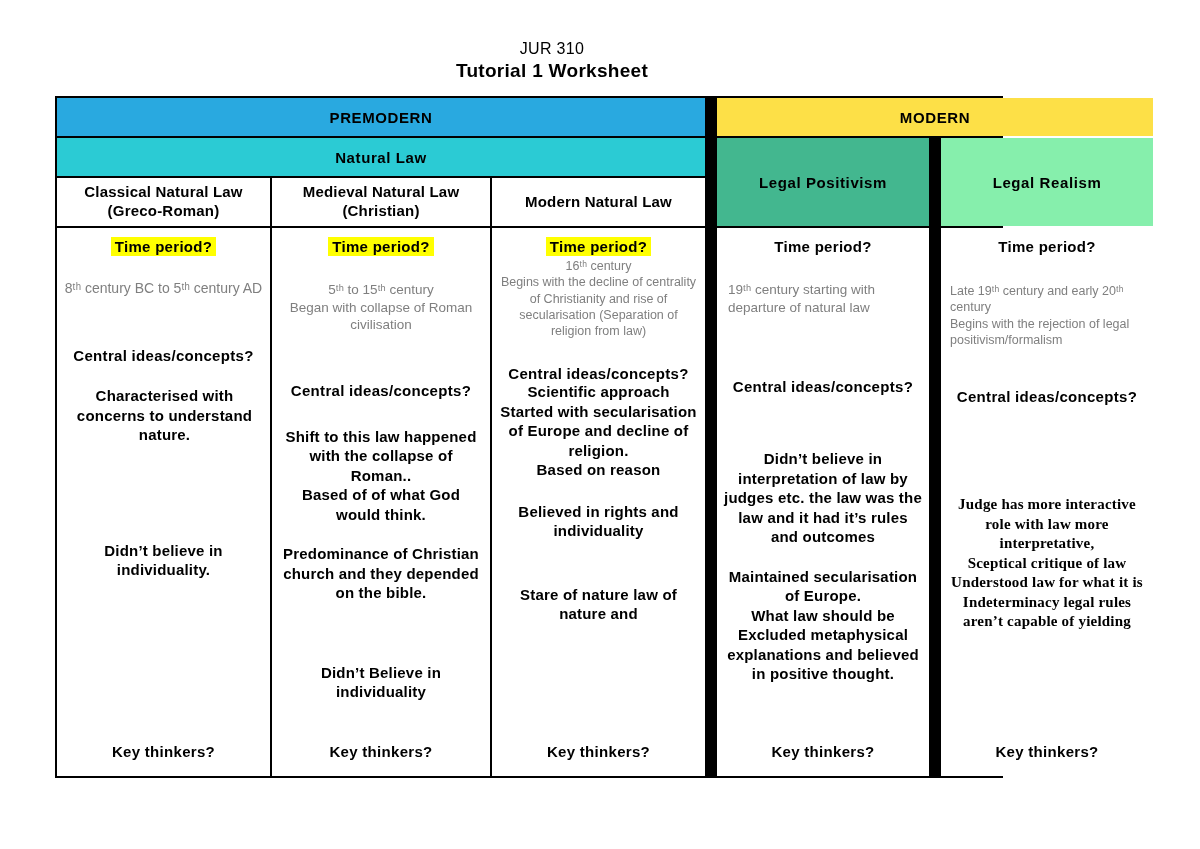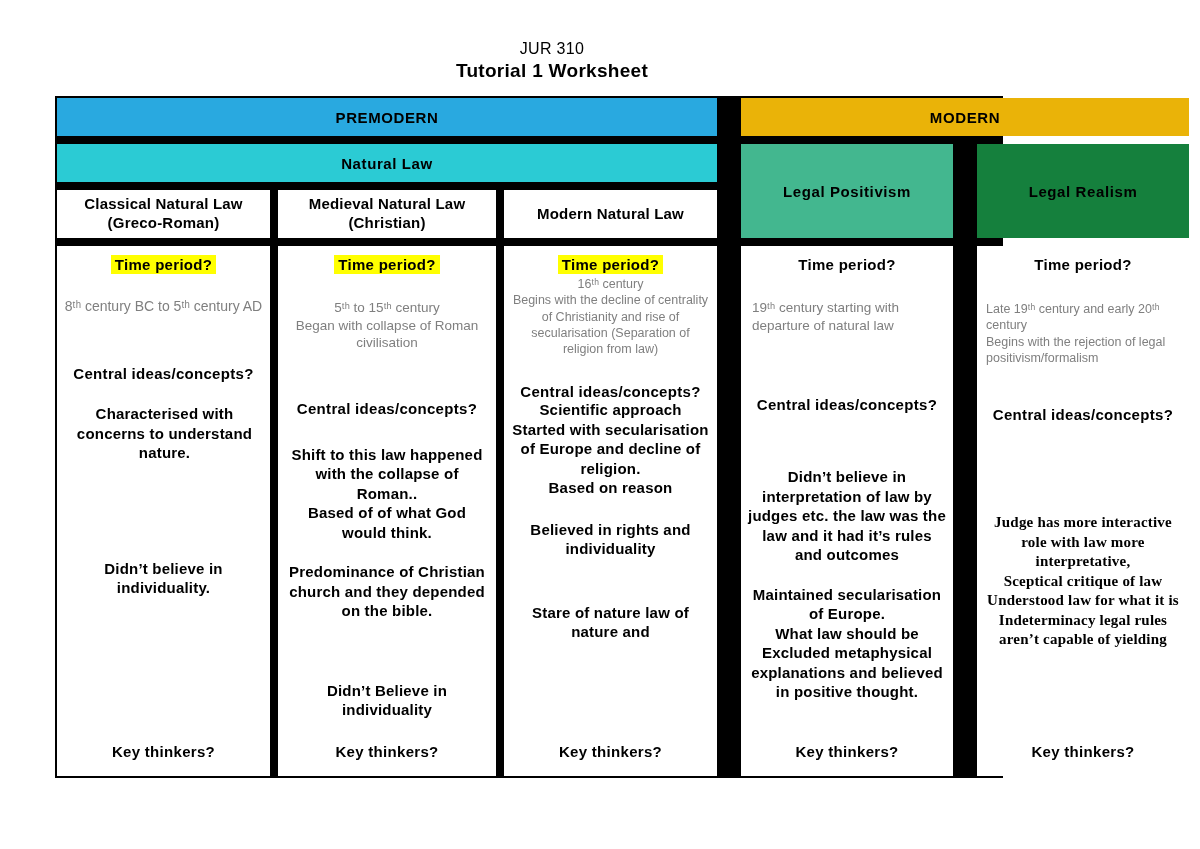--- a/index.html
+++ b/index.html
@@ -13,29 +13,29 @@
   .worksheet{font-size:19px;font-weight:700;letter-spacing:.3px;margin-top:2px;}
 
   .tbl{
     margin:14px 0 0 55px;
     width:948px;height:682px;
     background:#000;
     padding:2px;box-sizing:border-box;
     display:grid;
     grid-template-columns:213px 218px 213px 8px 212px 8px 212px;
     grid-template-rows:38px 38px 48px 1fr;
-    gap:8px;
+    gap:2px;
   }
   .cell{display:flex;align-items:center;justify-content:center;text-align:center;}
   .hdr{font-weight:700;font-size:15px;letter-spacing:.6px;}
   .premodern{grid-column:1/4;grid-row:1;background:#29A9E0;}
-  .modern{grid-column:5/8;grid-row:1;background:#eab308;}
+  .modern{grid-column:5/8;grid-row:1;background:#fde047;}
   .naturallaw{grid-column:1/4;grid-row:2;background:#2BCBD4;}
   .positivism{grid-column:5/6;grid-row:2/4;background:#43B78F;}
-  .realism{grid-column:7/8;grid-row:2/4;background:#15803d;}
+  .realism{grid-column:7/8;grid-row:2/4;background:#86efac;}
   .colhdr{background:#fff;font-weight:700;font-size:15px;line-height:1.25;letter-spacing:.2px;padding:0 8px;}
   .ch1{grid-column:1;grid-row:3;}
   .ch2{grid-column:2;grid-row:3;}
   .ch3{grid-column:3;grid-row:3;}
 
   .body{
     background:#fff;display:flex;flex-direction:column;
     padding:10px 7px 16px;box-sizing:border-box;text-align:center;
   }
   .b1{grid-column:1;grid-row:4;}

